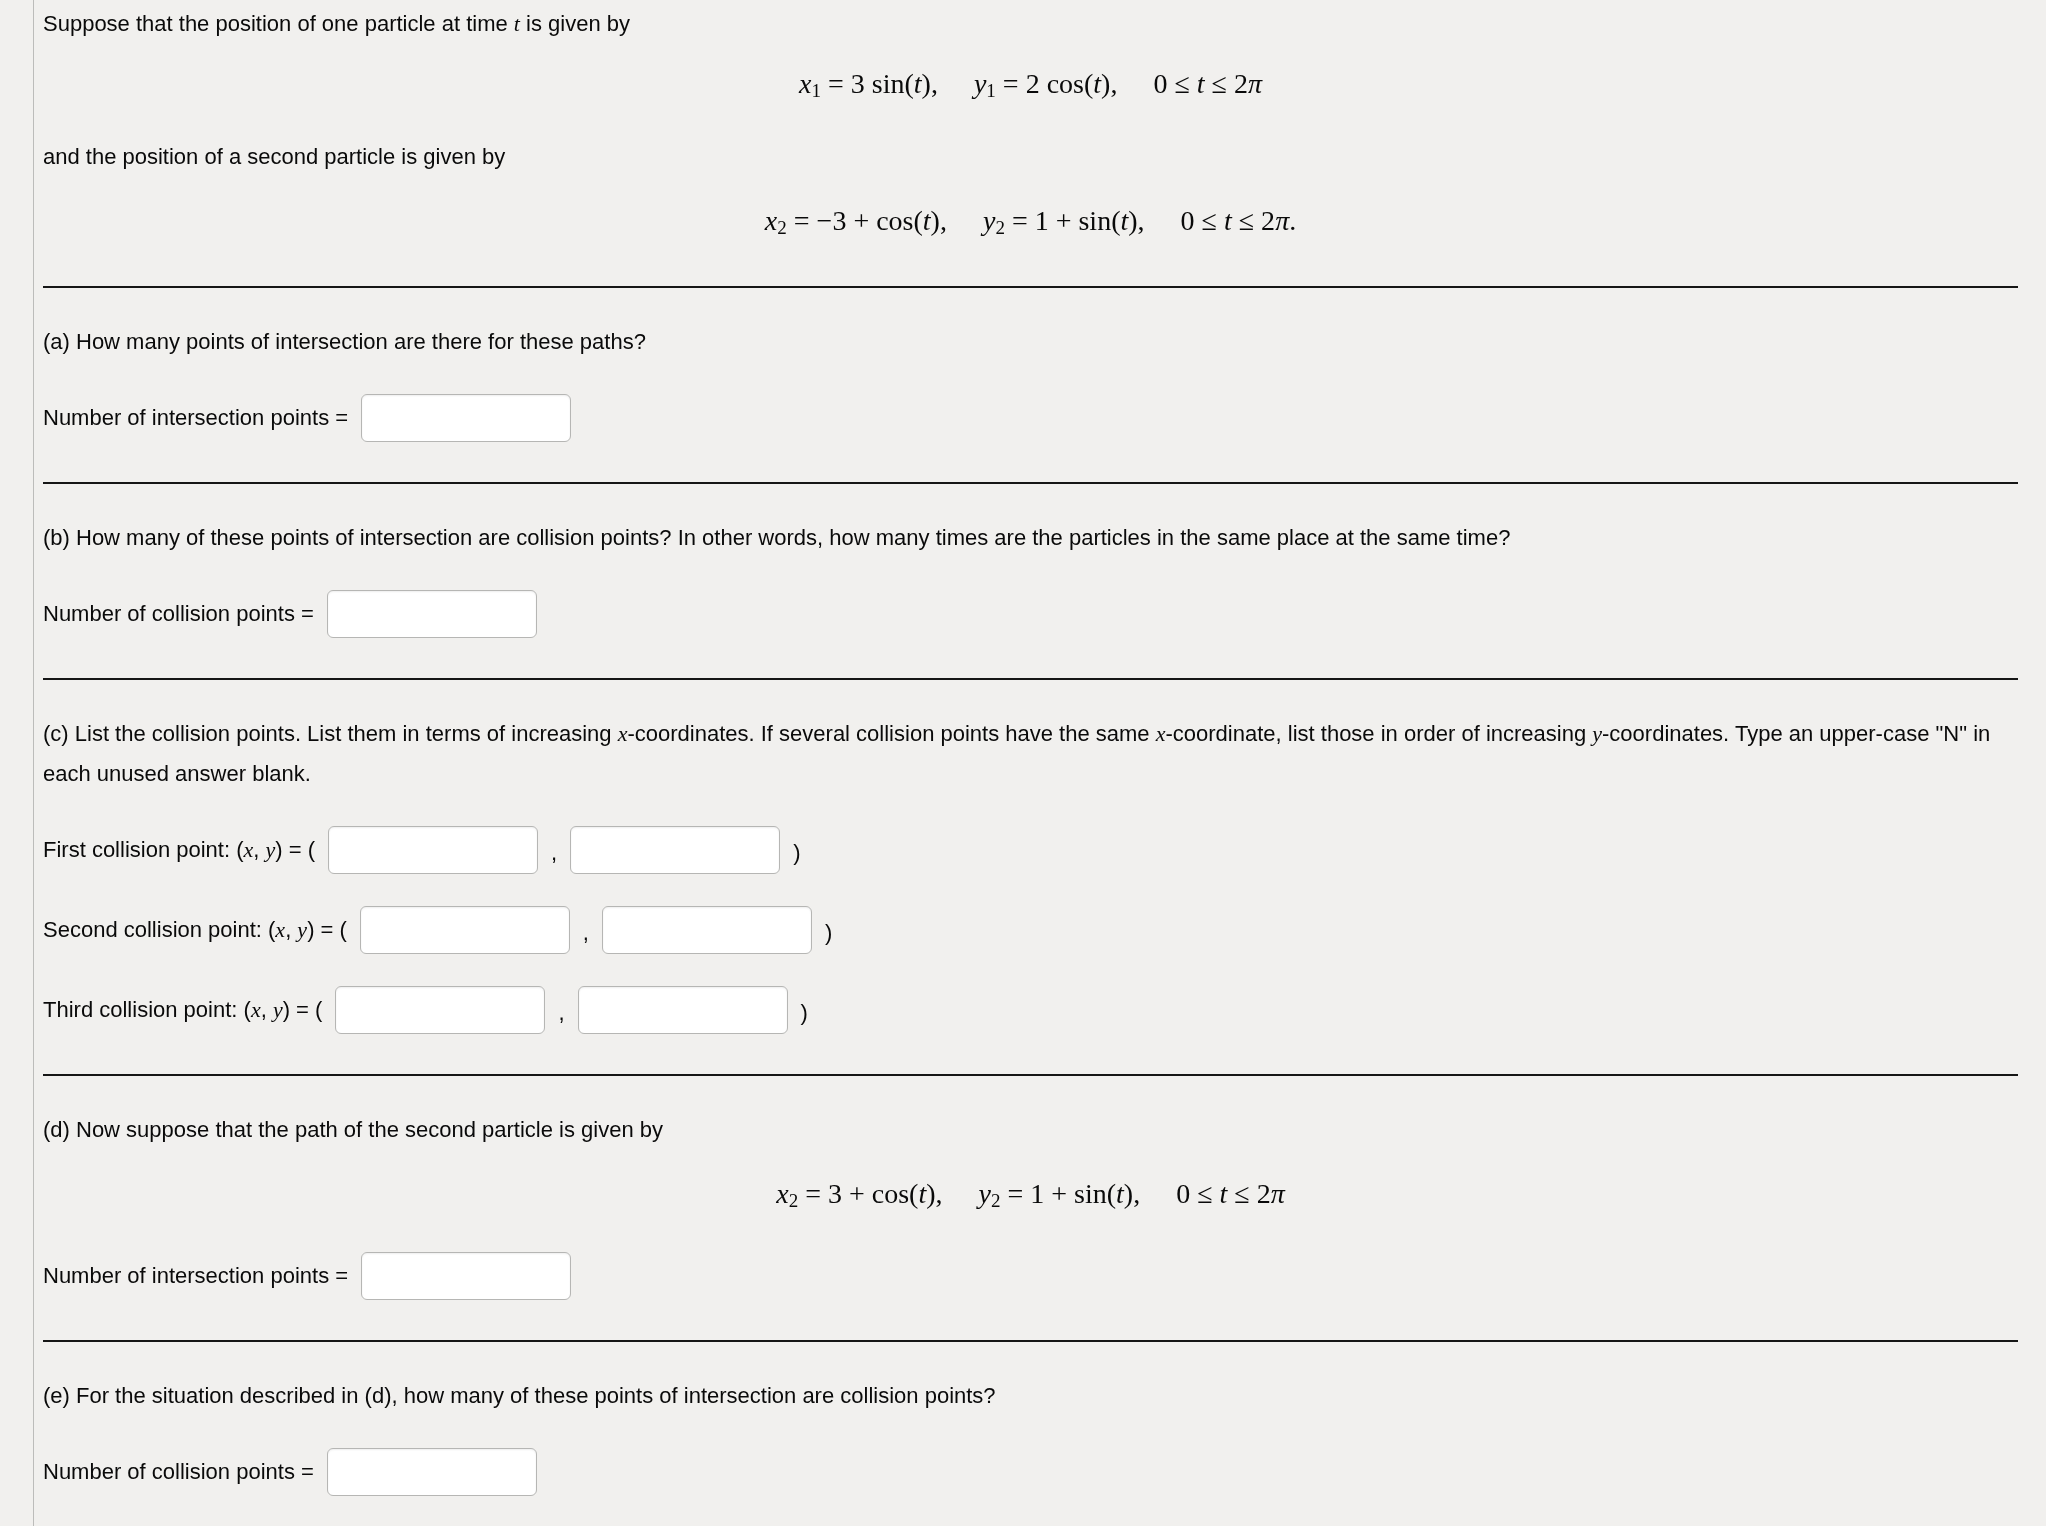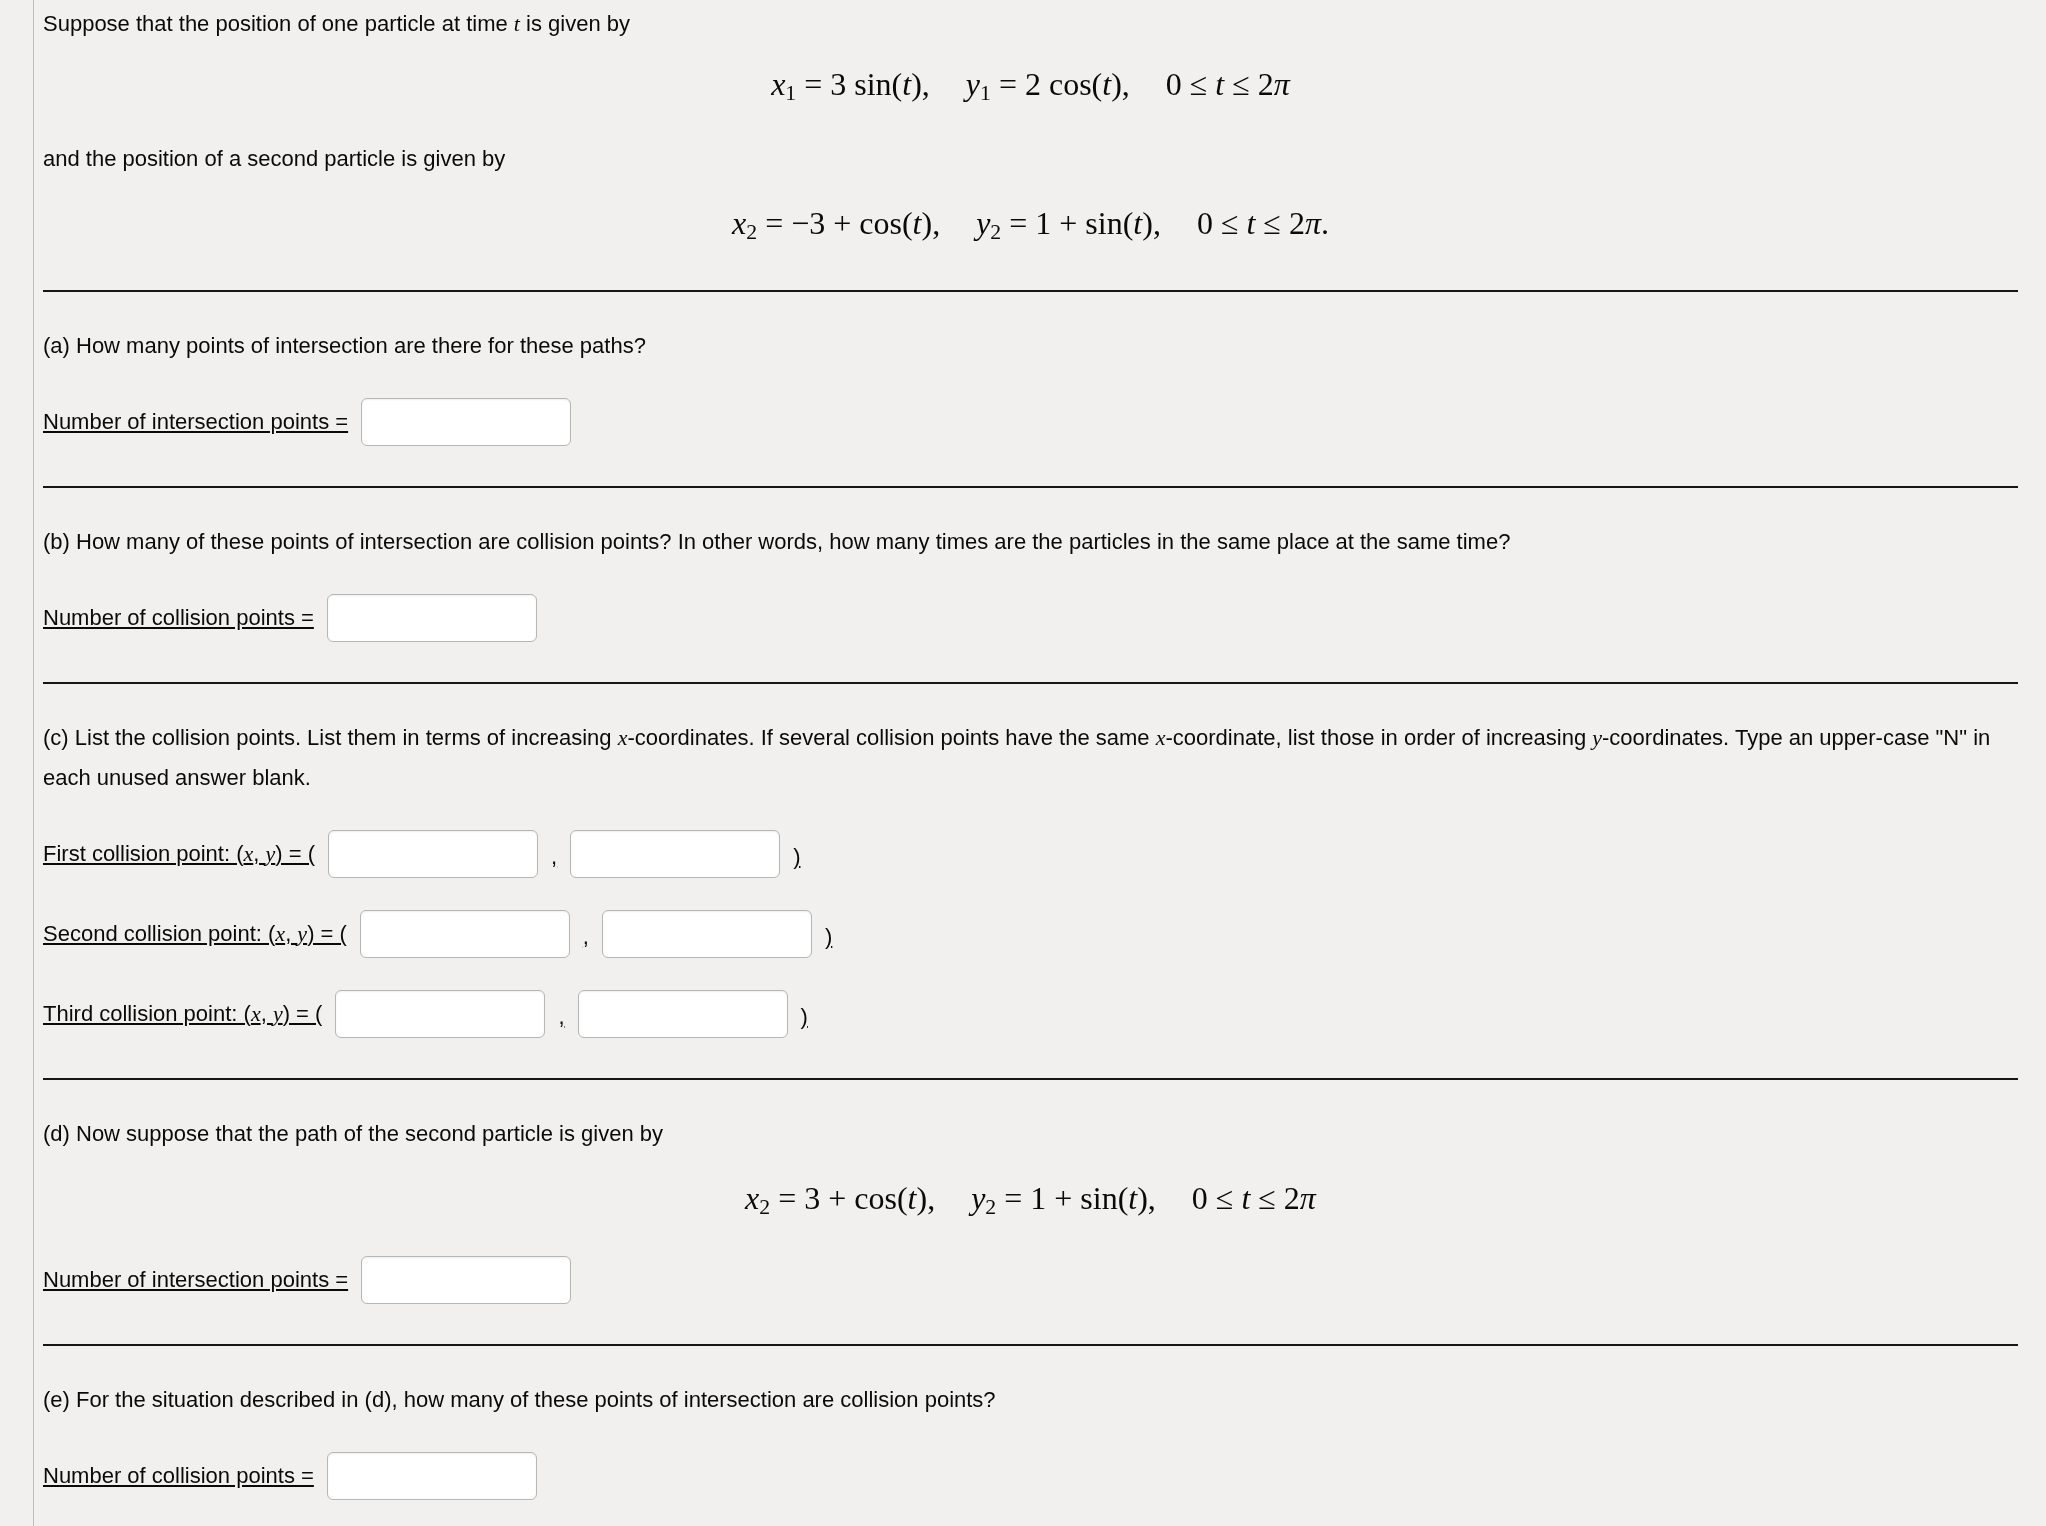--- a/index.html
+++ b/index.html
@@ -22,34 +22,33 @@
   p.text {
     margin: 28px 0 0;
     line-height: 40px;
   }
   p.first { margin-top: 0; line-height: 32px; }
   .question { margin: 34px 0 0; line-height: 40px; }
   .equation {
     margin: 26px 0 0;
     text-align: center;
     font-family: "Liberation Serif", serif;
-    font-size: 32px;
+    font-size: 28px;
     line-height: 36px;
   }
   hr.divider {
     border: none;
     border-top: 2px solid #161616;
     margin: 40px 0 0;
   }
   .answer-row {
     margin: 32px 0 0;
     display: flex;
     align-items: center;
     gap: 13px;
-    text-decoration: underline;
   }
   .answer-input {
     width: 210px;
     height: 48px;
     background: #ffffff;
     border: 1px solid #b6b6b4;
     border-radius: 6px;
     box-shadow: inset 0 1px 2px rgba(0,0,0,0.07);
     font-family: "Liberation Sans", sans-serif;
     font-size: 21px;

